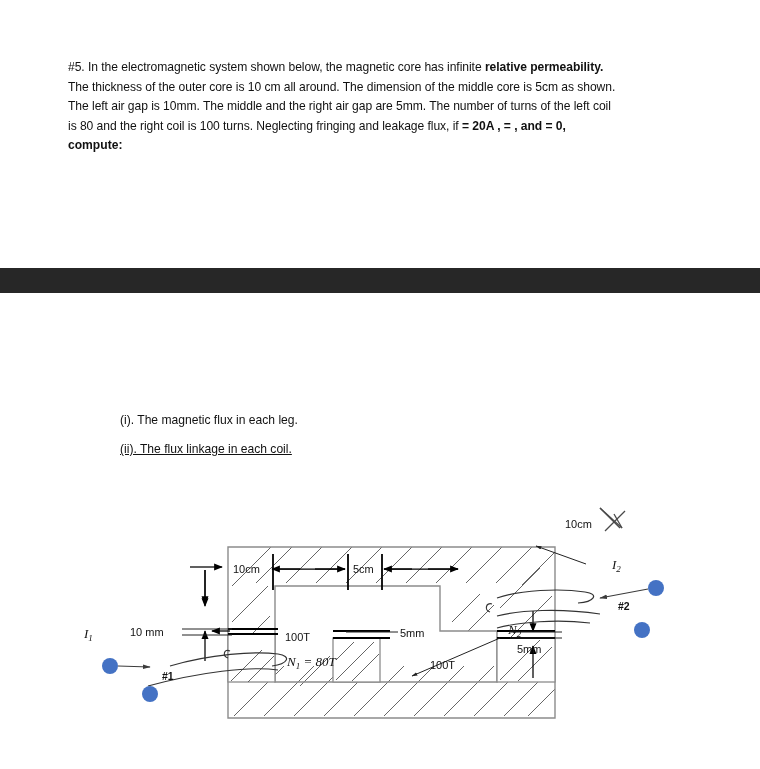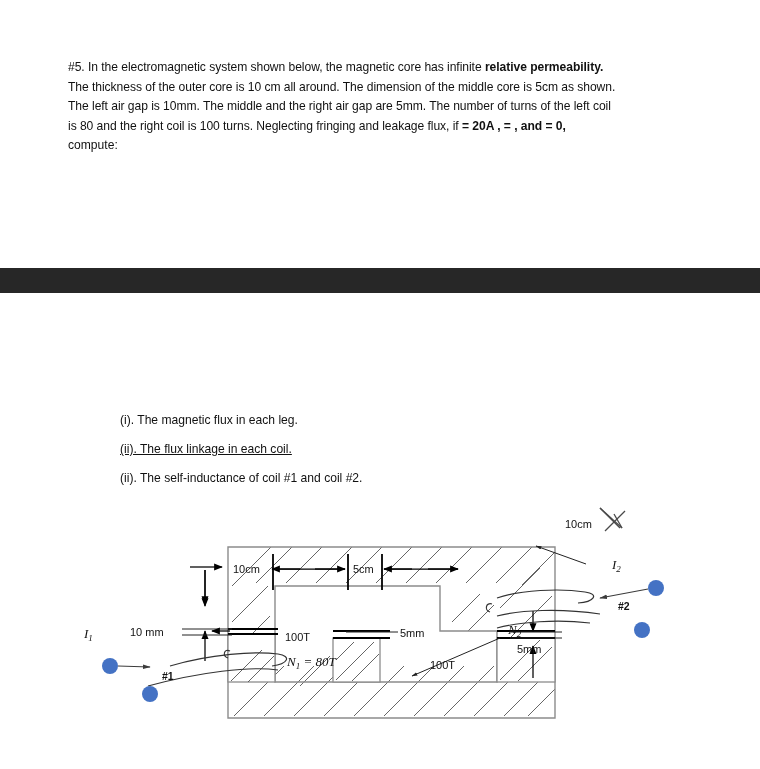--- a/index.html
+++ b/index.html
@@ -34,21 +34,21 @@
     color: #111111;
     letter-spacing: -0.05px;
   }
   #problem-statement .b { font-weight: bold; }
   #problem-compute {
     position: absolute;
     left: 68px;
     top: 136px;
     font-size: 12.1px;
     line-height: 19.6px;
-    font-weight: normal;
+    font-weight: bold;
     color: #111111;
   }
 
   
   #dark-band {
     position: absolute;
     left: 0;
     top: 268px;
     width: 760px;
     height: 25px;
@@ -143,21 +143,20 @@
 <div id="page">
 
   <div id="problem-statement"><span>#5. In the electromagnetic system shown below, the magnetic core has infinite </span><span class="b">relative permeability.</span><br><span>The thickness of the outer core is 10 cm all around. The dimension of the middle core is 5cm as shown.</span><br><span>The left air gap is 10mm. The middle and the right air gap are 5mm. The number of turns of the left coil</span><br><span>is 80 and the right coil  is 100 turns.  Neglecting fringing and leakage flux, if </span><span class="b">= 20A ,  =   , and = 0,</span></div>
 
   <div id="problem-compute">compute:</div>
 
   <div id="dark-band"></div>
 
   <div class="subq" id="subq-0">(i). The magnetic flux in each leg.</div>
   <div class="subq" id="subq-1">(ii). The flux linkage in each coil.</div>
-  <div class="subq" id="subq-2">(ii). The self-inductance of coil #1 and coil #2.</div>
 
   <div id="figure">
   <svg width="760" height="279" viewBox="0 0 760 279" xmlns="http://www.w3.org/2000/svg">
     <defs>
       <clipPath id="coreClip">
 
         <path d="M 228,61 L 555,61 L 555,232 L 228,232 Z
                  M 228,61 L 228,232 L 555,232 L 555,61 Z"></path>
       </clipPath>
 

